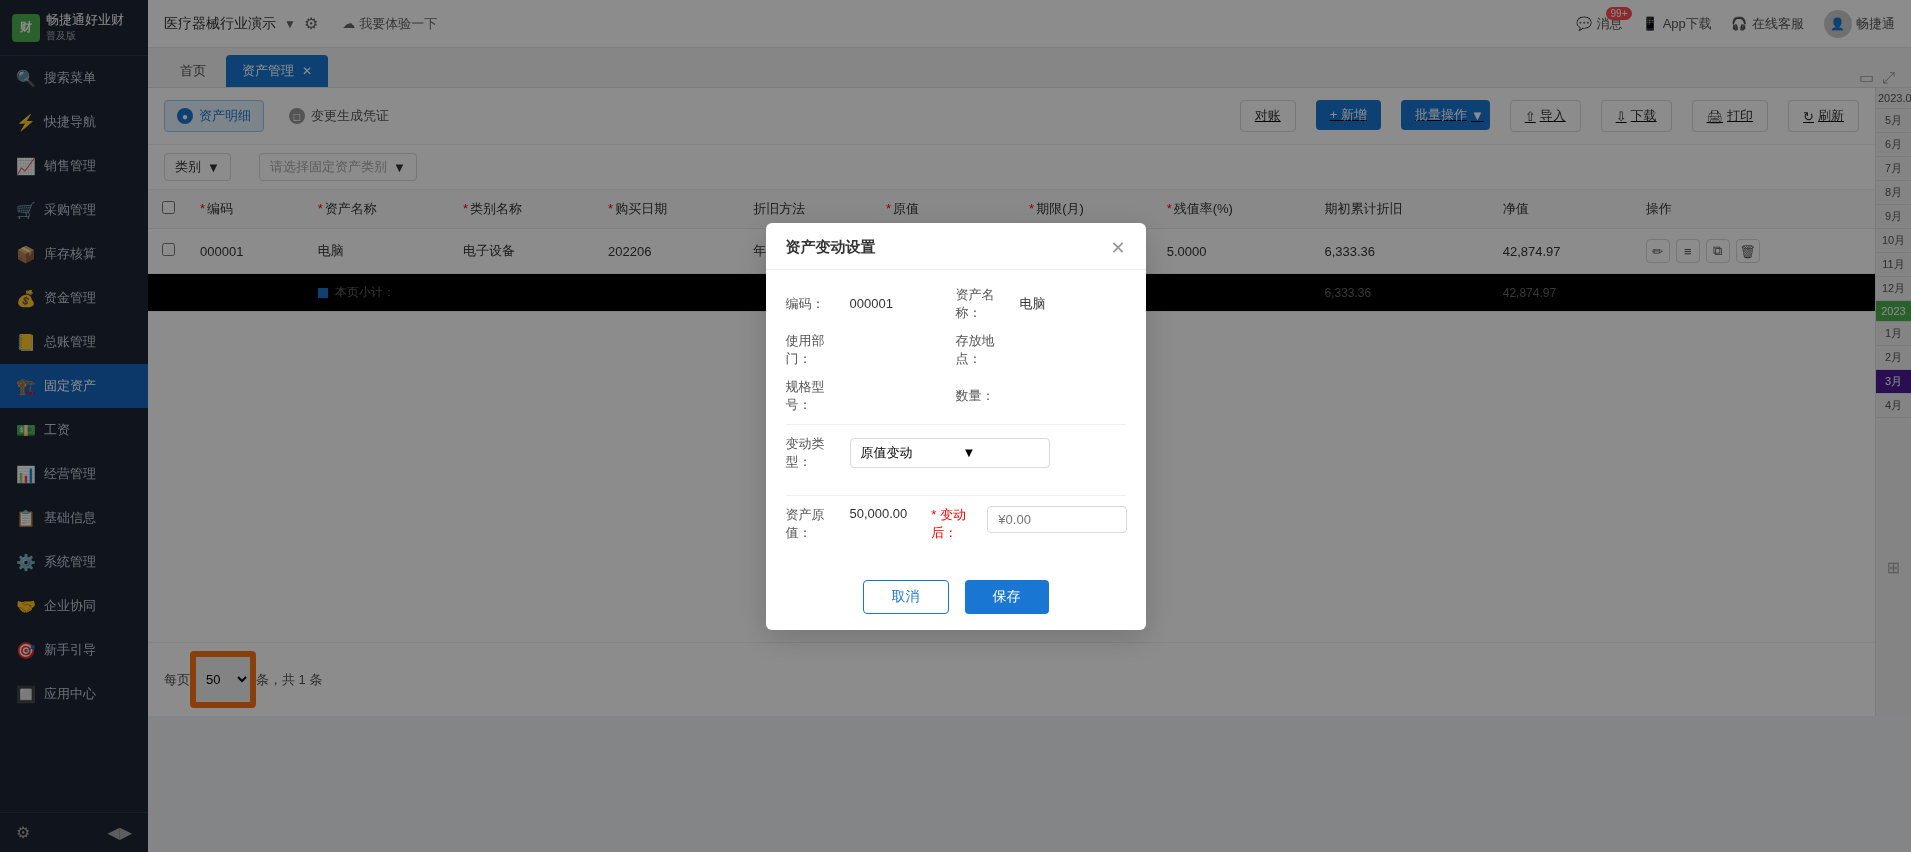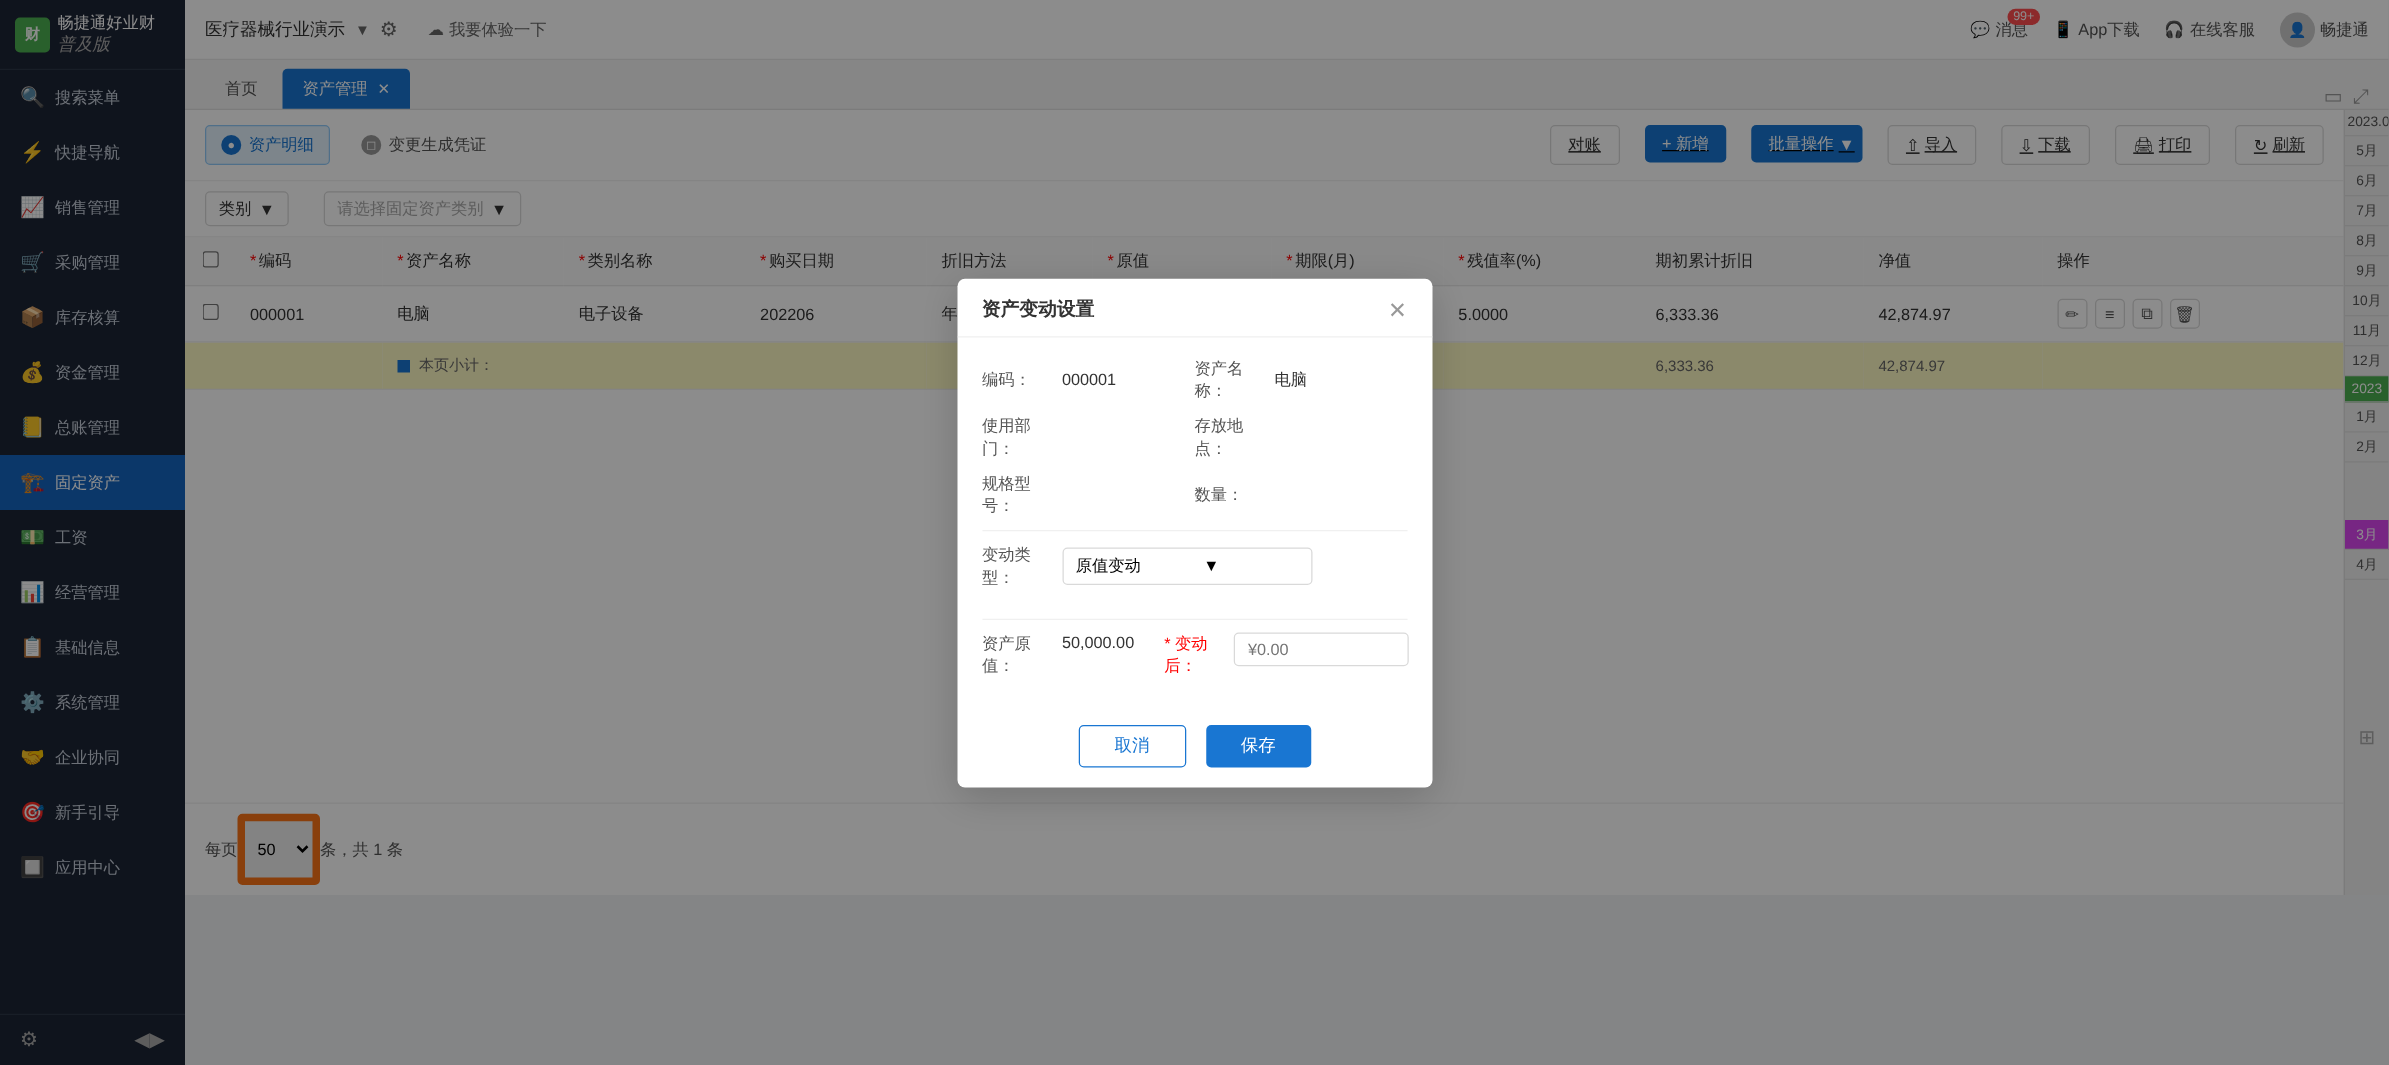--- a/index.html
+++ b/index.html
@@ -7,21 +7,21 @@
 
     
     .sidebar {
       width: 148px; height: 852px; background: #1d2535; display: flex; flex-direction: column; flex-shrink: 0; position: relative; z-index: 10;
     }
     .sidebar-logo {
       height: 56px; display: flex; align-items: center; padding: 0 12px; background: #1d2535; border-bottom: 1px solid #2d3748;
     }
     .sidebar-logo-icon { width: 28px; height: 28px; background: #4CAF50; border-radius: 4px; display: flex; align-items: center; justify-content: center; color: white; font-size: 12px; font-weight: bold; margin-right: 6px; flex-shrink: 0; }
     .sidebar-logo-text { color: white; font-size: 13px; line-height: 1.3; }
-    .sidebar-logo-sub { color: #aaa; font-size: 14px; font-style: italic; }
+    .sidebar-logo-sub { color: #aaa; font-size: 10px; }
 
     .sidebar-scroll { flex: 1; overflow-y: auto; overflow-x: hidden; }
     .sidebar-scroll::-webkit-scrollbar { width: 4px; }
     .sidebar-scroll::-webkit-scrollbar-thumb { background: #3d4f6b; border-radius: 2px; }
 
     .sidebar-item {
       display: flex; align-items: center; padding: 12px 16px; color: #c5cdd9; cursor: pointer; font-size: 13px; transition: background 0.2s;
     }
     .sidebar-item.active { background: #1565C0; color: white; }
     .sidebar-item-icon { width: 20px; height: 20px; margin-right: 8px; display: flex; align-items: center; justify-content: center; font-size: 16px; flex-shrink: 0; }
@@ -84,34 +84,34 @@
     
     .filter-row { display: flex; align-items: center; padding: 8px 16px; border-bottom: 1px solid #f0f0f0; gap: 28px; }
     .filter-select { display: flex; align-items: center; border: 1px solid #d9d9d9; border-radius: 4px; padding: 4px 10px; font-size: 13px; color: #333; cursor: pointer; background: white; gap: 6px; }
 
     
     .table-container { flex: 1; overflow: auto; }
     table { width: 100%; border-collapse: collapse; font-size: 13px; }
     thead th { background: #fafafa; border-bottom: 1px solid #e8e8e8; padding: 10px 12px; text-align: left; color: #333; white-space: nowrap; font-weight: 500; }
     thead th .required { color: #f00; margin-right: 2px; }
     tbody td { padding: 10px 12px; border-bottom: 1px solid #f0f0f0; color: #333; white-space: nowrap; }
-    .subtotal-row td { background: #fef9c3; font-size: 12px; color: #666; }
+    .subtotal-row td { background: #000000; font-size: 12px; color: #666; }
 
     .checkbox-cell { width: 40px; text-align: center; }
     .action-cell { display: flex; gap: 6px; }
     .action-btn { width: 24px; height: 24px; border: 1px solid #d9d9d9; border-radius: 4px; background: white; display: flex; align-items: center; justify-content: center; cursor: pointer; font-size: 13px; color: #555; }
 
     
     .table-footer { display: flex; align-items: center; padding: 8px 16px; border-top: 1px solid #f0f0f0; font-size: 13px; color: #555; }
     .page-select { border: 6px solid #f97316; border-radius: 4px; padding: 14px 6px; font-size: 13px; cursor: pointer; }
 
     
     .right-strip { width: 36px; background: #f0f0f0; border-left: 1px solid #e0e0e0; display: flex; flex-direction: column; font-size: 11px; overflow: hidden; flex-shrink: 0; }
     .right-strip-date { padding: 4px 2px; text-align: center; color: #555; border-bottom: 1px solid #e0e0e0; font-size: 11px; cursor: pointer; }
-    .right-strip-date.highlight { background: #d946ef; color: white; border-radius: 0; margin-top: 46px; }
+    .right-strip-date.highlight { background: #4c1d95; color: white; border-radius: 0; }
     .right-strip-date.green { background: #4CAF50; color: white; }
 
     
     .overlay { position: fixed; top: 0; left: 0; width: 100%; height: 100%; background: rgba(0,0,0,0.45); z-index: 100; display: flex; align-items: center; justify-content: center; }
 
     
     .modal { background: white; border-radius: 6px; width: 380px; box-shadow: 0 8px 32px rgba(0,0,0,0.18); z-index: 101; padding: 0; overflow: hidden; }
     .modal-header { display: flex; align-items: center; justify-content: space-between; padding: 14px 20px 10px; border-bottom: 1px solid #f0f0f0; }
     .modal-title { font-size: 15px; font-weight: 600; color: #333; }
     .modal-close { font-size: 18px; color: #999; cursor: pointer; }

